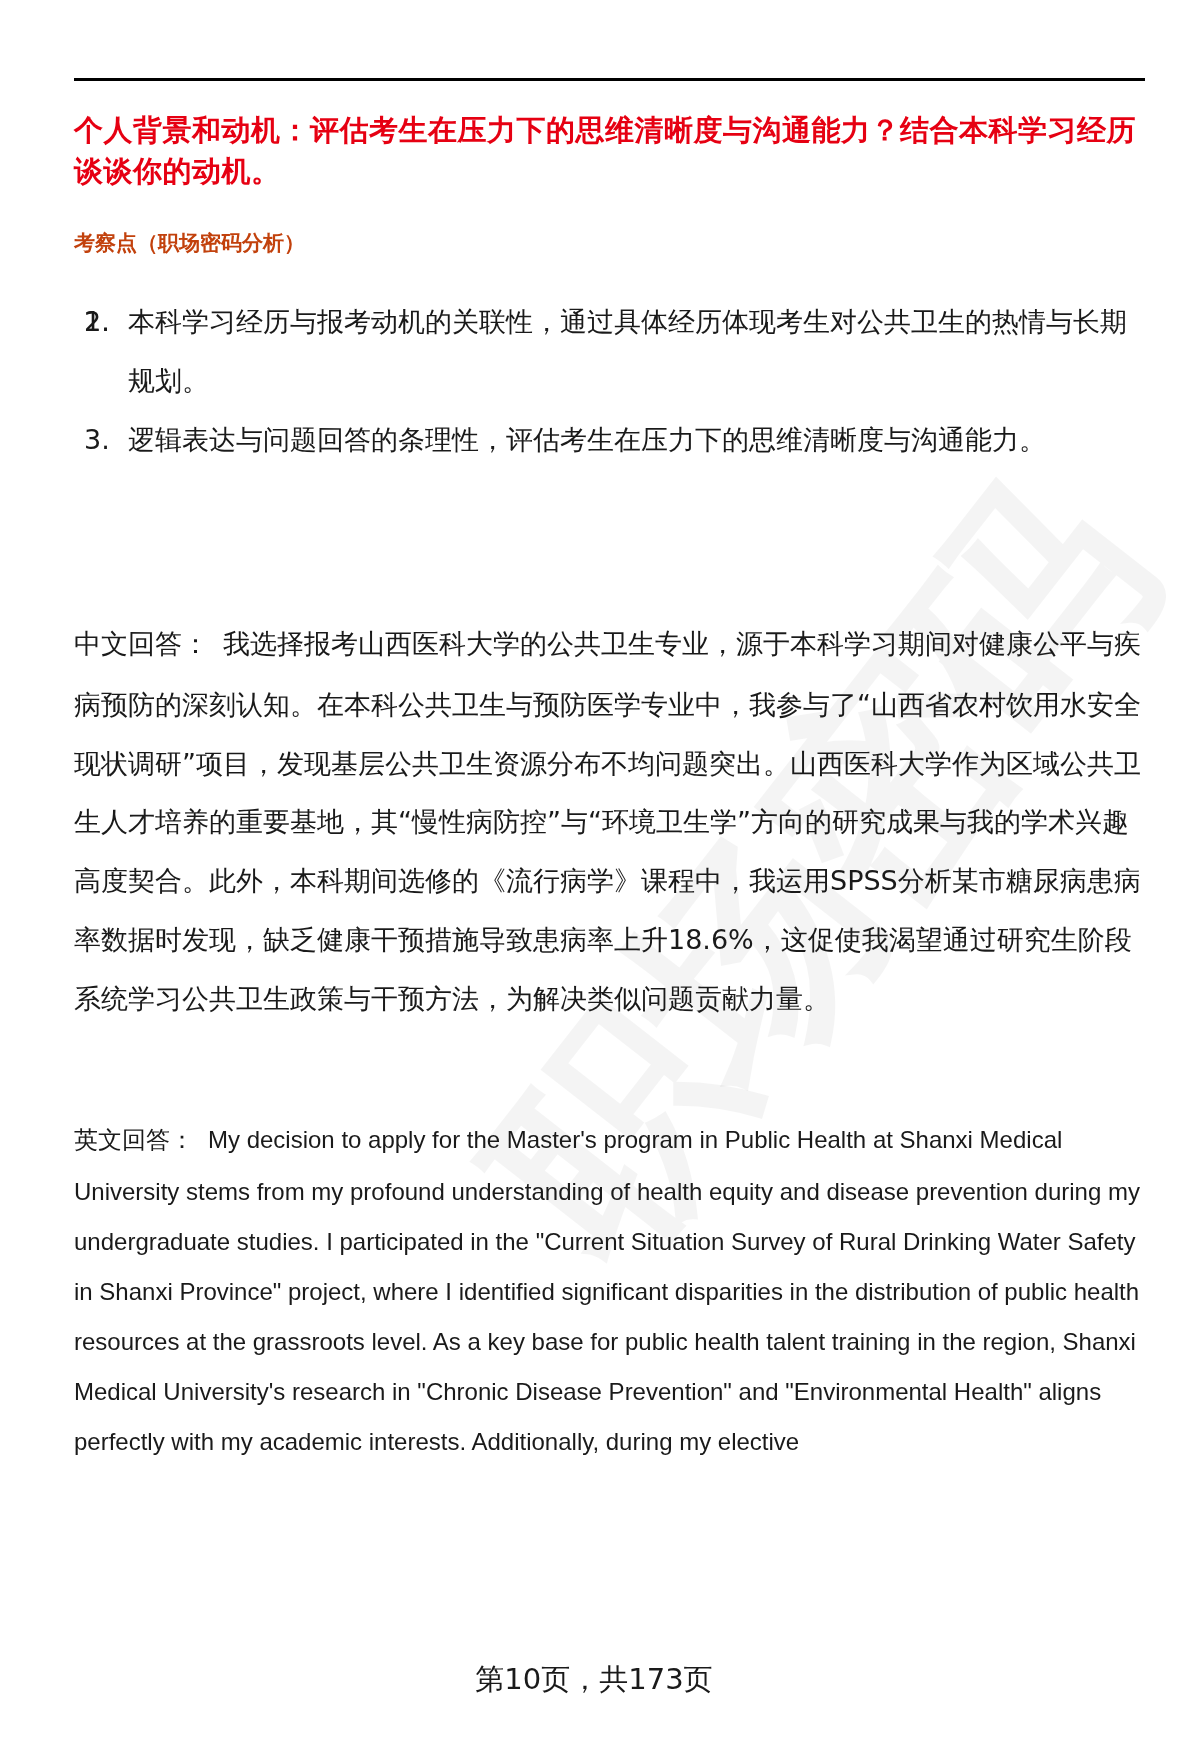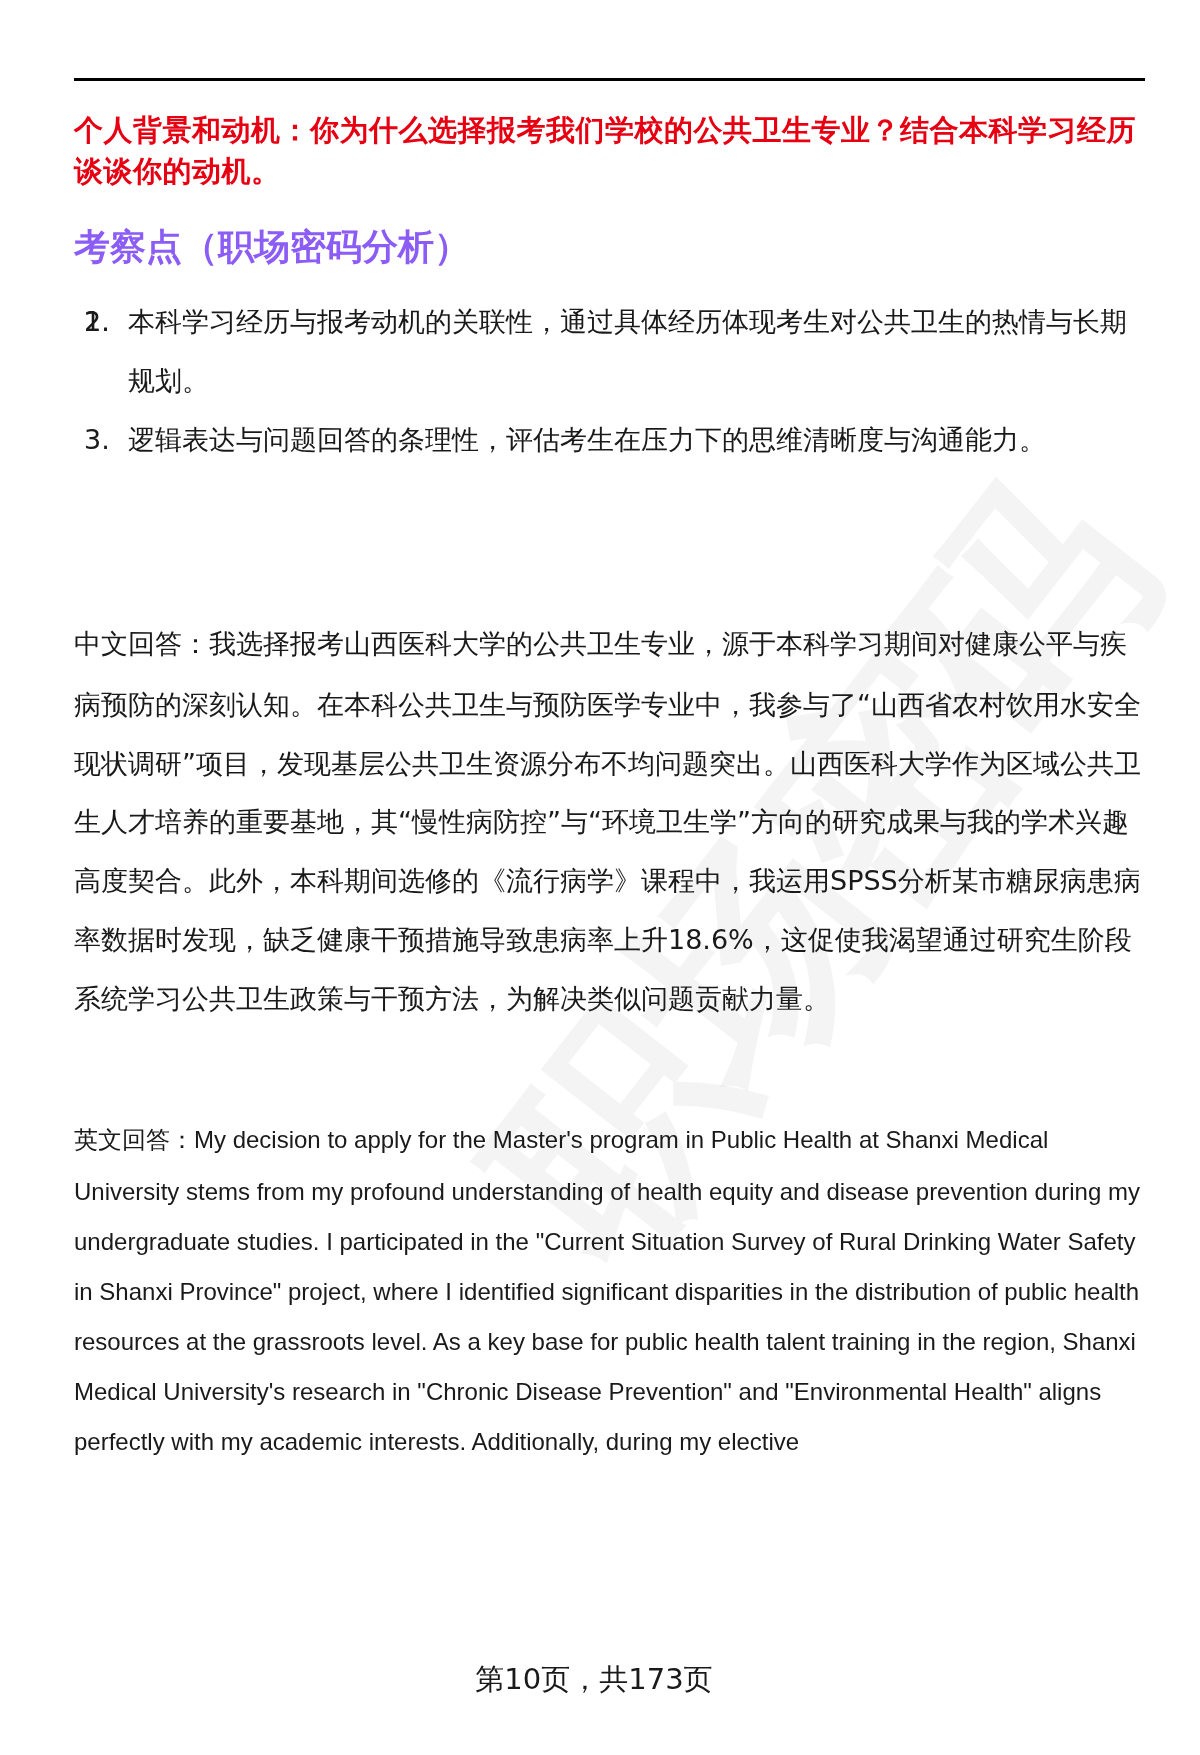--- a/index.html
+++ b/index.html
@@ -6,40 +6,40 @@
     body { width: 1200px; height: 1755px; position: relative; overflow: hidden;
            font-family: "DejaVu Sans", "Liberation Sans", sans-serif; color: #1a1a1a; }
     .watermark { position: absolute; left: 300px; top: 480px; width: 900px; height: 700px;
                  pointer-events: none; }
     .watermark span { position: absolute; left: 80px; top: 240px; font-size: 230px; font-weight: bold;
                       color: rgba(0,0,0,0.045); transform: rotate(-52deg); transform-origin: center;
                       white-space: nowrap; letter-spacing: -10px; }
     .hr { position: absolute; left: 74px; width: 1071px; top: 78px; height: 3px; background: #000; }
     .q-title { position: absolute; left: 74px; top: 110px; width: 1075px; font-size: 29px; font-weight: bold;
                color: #e60012; line-height: 41px; letter-spacing: 0.5px; }
-    .section-label { position: absolute; left: 74px; top: 223px; font-size: 36px; font-weight: bold; color: #8b5cf6; }
+    .section-label { position: absolute; left: 74px; top: 229px; font-size: 21px; font-weight: bold; color: #c2410c; }
     .list { position: absolute; left: 74px; top: 292px; width: 1075px; margin: 0; padding: 0; list-style: none; }
     .list li { position: relative; padding-left: 54px; font-size: 27px; line-height: 59px; }
     .list .num { position: absolute; left: 10px; top: 0; }
     .para { position: absolute; left: 74px; width: 1075px; font-size: 27px; line-height: 58.8px; margin: 0; }
     .para.cn { top: 615px; }
     .para.en { top: 1115px; font-family: "Liberation Sans", sans-serif; font-size: 24px; line-height: 50px; }
-    .para .label { font-family: Liberation Mono, monospace; }
+    .para .label { margin-right: 14px; font-family: Liberation Mono, monospace; }
     .footer { position: absolute; left: 0; width: 1188px; top: 1660px; text-align: center; font-size: 29px; }
   </style>
 </head>
 <body>
 
 <div class="watermark">
   <span>职场密码</span>
 </div>
 
 <div class="hr"></div>
 
-<div class="q-title">个人背景和动机：你为什么选择报考我们学校的公共卫生专业？结合本科学习经历谈谈你的动机。</div>
+<div class="q-title">个人背景和动机：评估考生在压力下的思维清晰度与沟通能力？结合本科学习经历谈谈你的动机。</div>
 
 <div class="section-label">考察点（职场密码分析）</div>
 
 <ol class="list">
   <li>
     <span class="num">1.</span>
   </li>
   <li>
     <span class="num">2.</span>
     <span>本科学习经历与报考动机的关联性，通过具体经历体现考生对公共卫生的热情与长期规划。</span>

